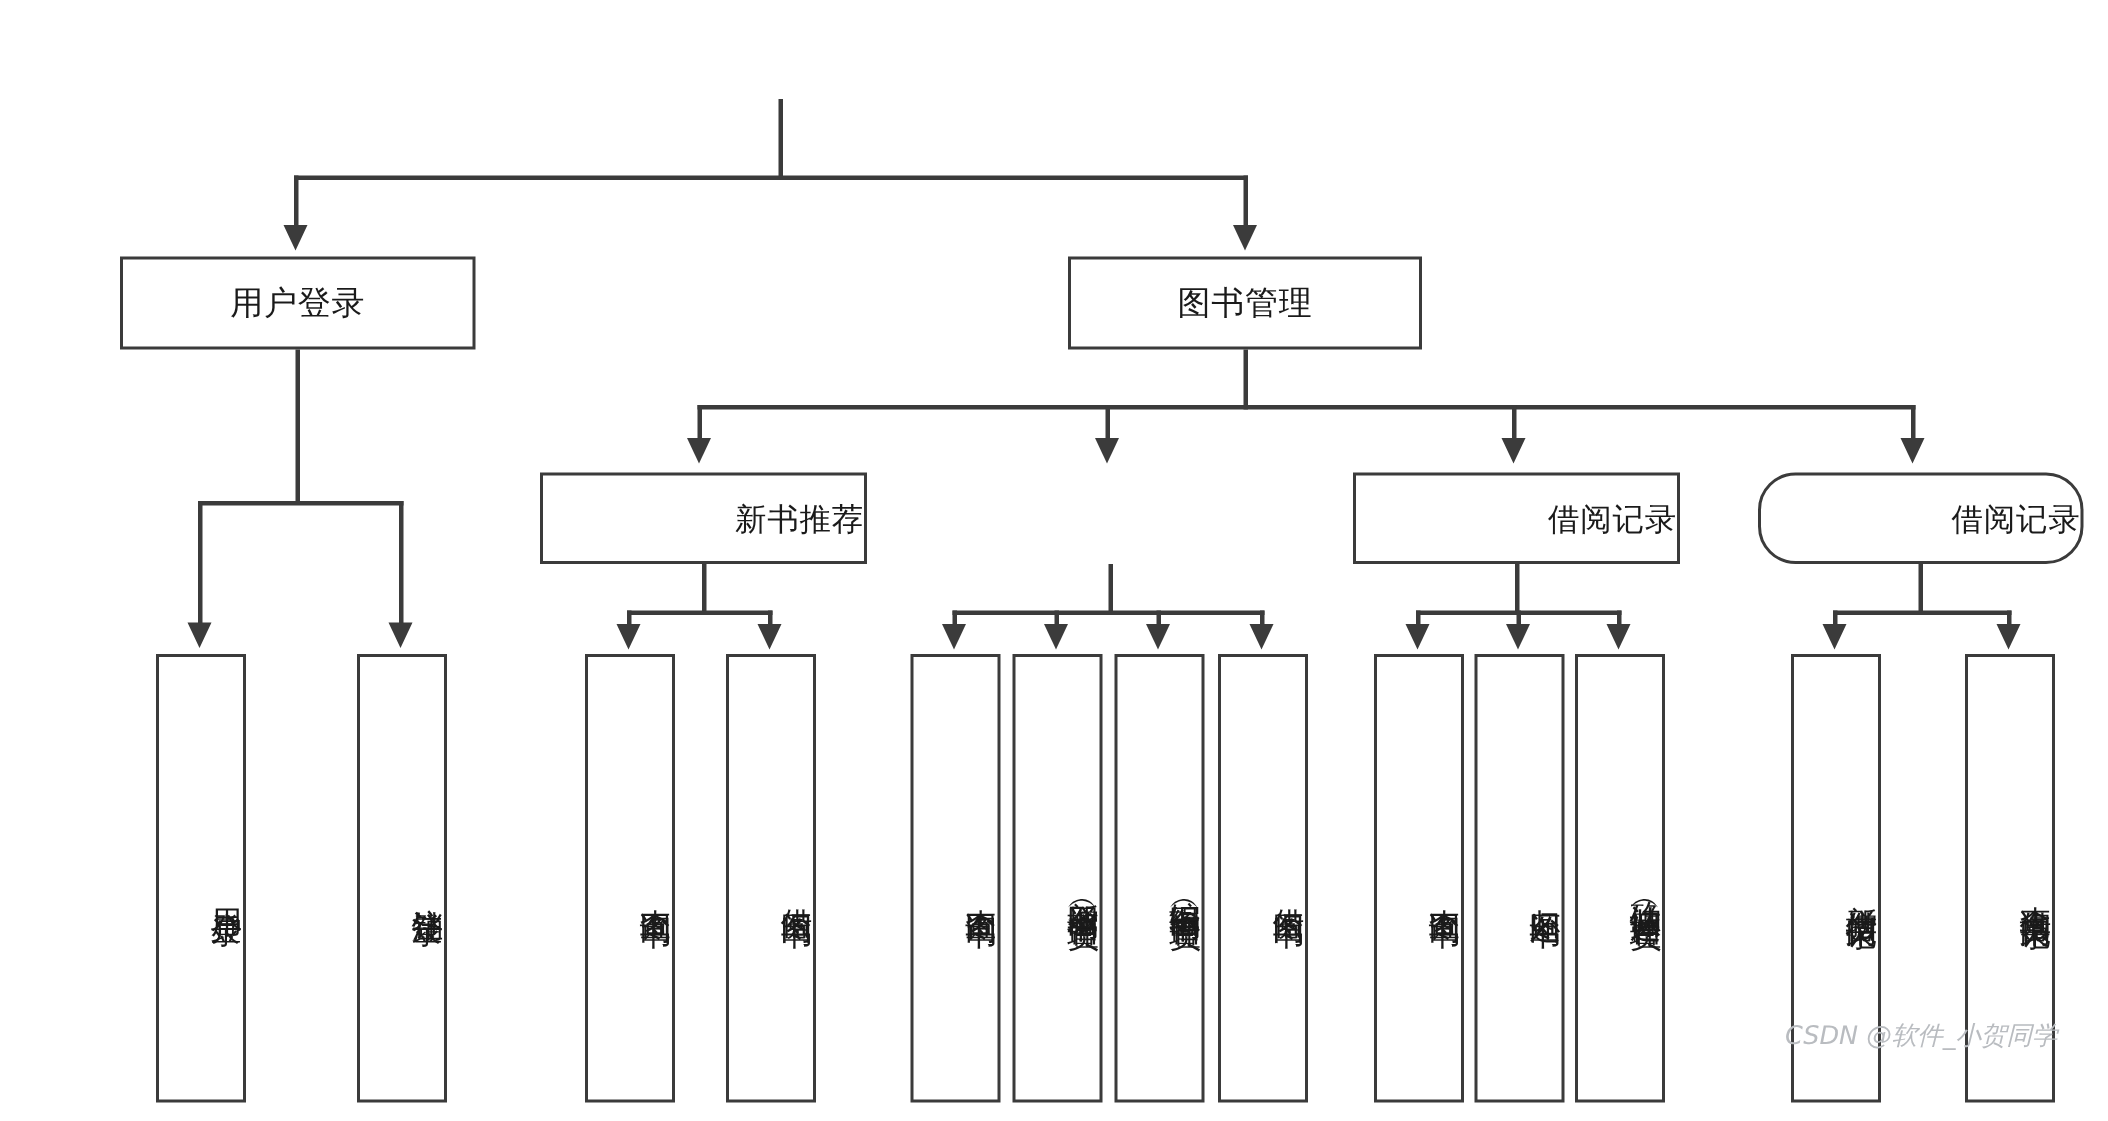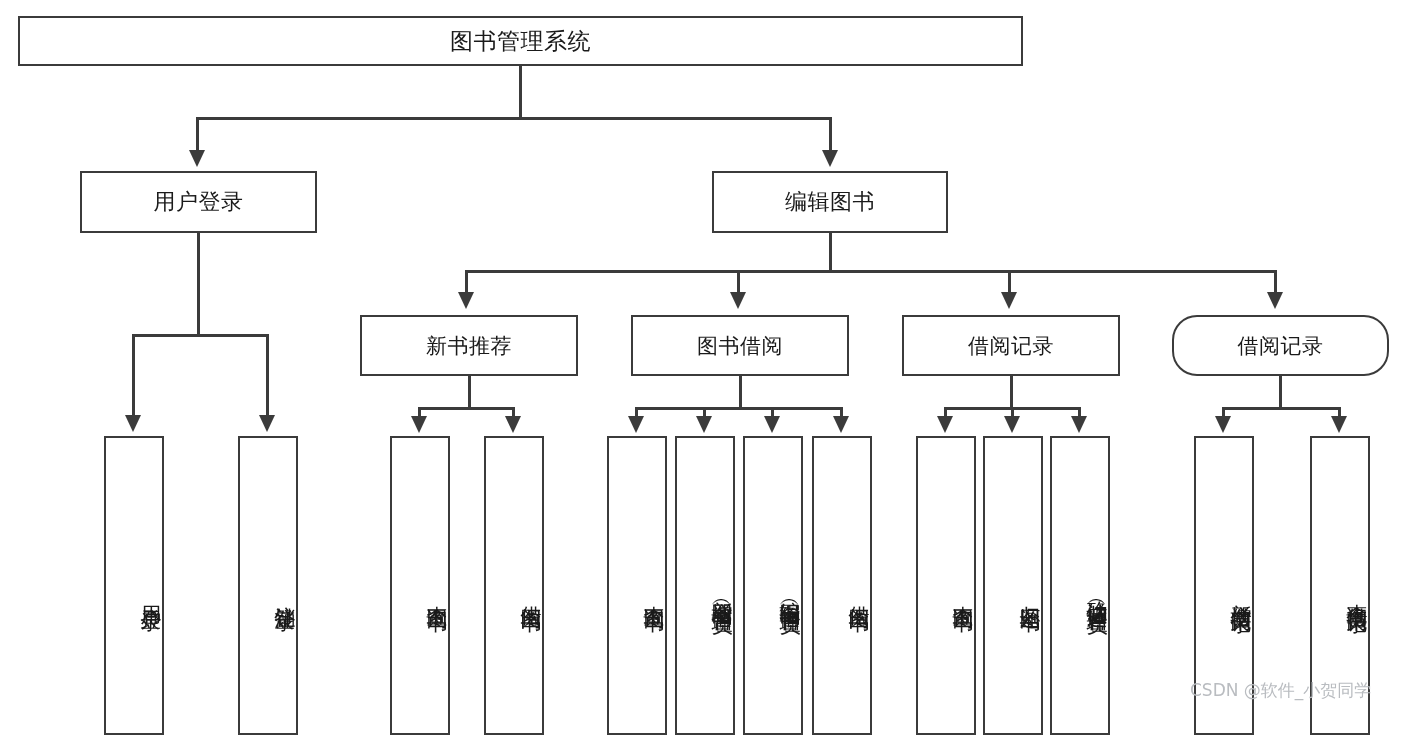--- a/index.html
+++ b/index.html
@@ -22,21 +22,21 @@
     background:#ffffff;
     display:flex;
     align-items:center;
     justify-content:center;
     text-align:center;
     color:#1a1a1a;
     letter-spacing:.5px;
   }
   .node.root{ font-size:23px; }
   .node.lvl2{ font-size:22px; }
-  .node.lvl3{ font-size:21px; }
+  .node.lvl3{ font-size:21px;justify-content:flex-end; }
   
   .node.leaf{
     font-size:21px;
     writing-mode:vertical-rl;
     text-orientation:upright;
     line-height:1.12;
     letter-spacing:2px;
     padding-top:14px;
     align-items:flex-start;
     justify-content:center;
@@ -71,38 +71,35 @@
     color:#b9bcc0;
     white-space:nowrap;
     user-select:none;
   }
 </style>
 </head>
 <body>
 
 <div id="canvas">
 
-  <div class="node root" style="left:18px;top:16px;width:1005px;height:50px;">
-    <span class="lbl">图书管理系统</span>
-  </div>
 
   <div class="vline" style="left:519px;top:66px;width:3px;height:53px;"></div>
 
   <div class="hline" style="left:196px;top:117px;width:636px;height:3px;"></div>
 
   <div class="vline" style="left:196px;top:117px;width:3px;height:35px;"></div>
   <div class="arrow" style="left:189px;top:150px;"></div>
   <div class="vline" style="left:829px;top:117px;width:3px;height:35px;"></div>
   <div class="arrow" style="left:822px;top:150px;"></div>
 
   <div class="node lvl2" style="left:80px;top:171px;width:237px;height:62px;">
     <span class="lbl">用户登录</span>
   </div>
   <div class="node lvl2" style="left:712px;top:171px;width:236px;height:62px;">
-    <span class="lbl">编辑图书</span>
+    <span class="lbl">图书管理</span>
   </div>
 
   <div class="vline" style="left:197px;top:233px;width:3px;height:103px;"></div>
   <div class="hline" style="left:132px;top:334px;width:137px;height:3px;"></div>
   <div class="vline" style="left:132px;top:334px;width:3px;height:83px;"></div>
   <div class="arrow" style="left:125px;top:415px;"></div>
   <div class="vline" style="left:266px;top:334px;width:3px;height:83px;"></div>
   <div class="arrow" style="left:259px;top:415px;"></div>
 
   <div class="vline" style="left:829px;top:233px;width:3px;height:40px;"></div>
@@ -112,23 +109,20 @@
   <div class="vline" style="left:737px;top:270px;width:3px;height:24px;"></div>
   <div class="arrow" style="left:730px;top:292px;"></div>
   <div class="vline" style="left:1008px;top:270px;width:3px;height:24px;"></div>
   <div class="arrow" style="left:1001px;top:292px;"></div>
   <div class="vline" style="left:1274px;top:270px;width:3px;height:24px;"></div>
   <div class="arrow" style="left:1267px;top:292px;"></div>
 
   <div class="node lvl3" style="left:360px;top:315px;width:218px;height:61px;">
     <span class="lbl">新书推荐</span>
   </div>
-  <div class="node lvl3" style="left:631px;top:315px;width:218px;height:61px;">
-    <span class="lbl">图书借阅</span>
-  </div>
   <div class="node lvl3" style="left:902px;top:315px;width:218px;height:61px;">
     <span class="lbl">借阅记录</span>
   </div>
   <div class="node lvl3" style="left:1172px;top:315px;width:217px;height:61px;border-radius:25px;">
     <span class="lbl">借阅记录</span>
   </div>
 
   <div class="vline" style="left:468px;top:376px;width:3px;height:34px;"></div>
   <div class="hline" style="left:418px;top:407px;width:97px;height:3px;"></div>
   <div class="vline" style="left:418px;top:407px;width:3px;height:12px;"></div>
@@ -200,15 +194,15 @@
     <span class="lbl">确认归还（管理员）</span>
   </div>
 
   <div class="node leaf" style="left:1194px;top:436px;width:60px;height:299px;">
     <span class="lbl">新增借阅记录</span>
   </div>
   <div class="node leaf" style="left:1310px;top:436px;width:60px;height:299px;">
     <span class="lbl">查询借阅记录</span>
   </div>
 
-  <div class="watermark" style="left:1190px;top:679px;">CSDN @软件_小贺同学</div>
+  <div class="watermark" style="left:1190px;top:679px;font-style:italic;">CSDN @软件_小贺同学</div>
 
 </div>
 
 </body></html>

